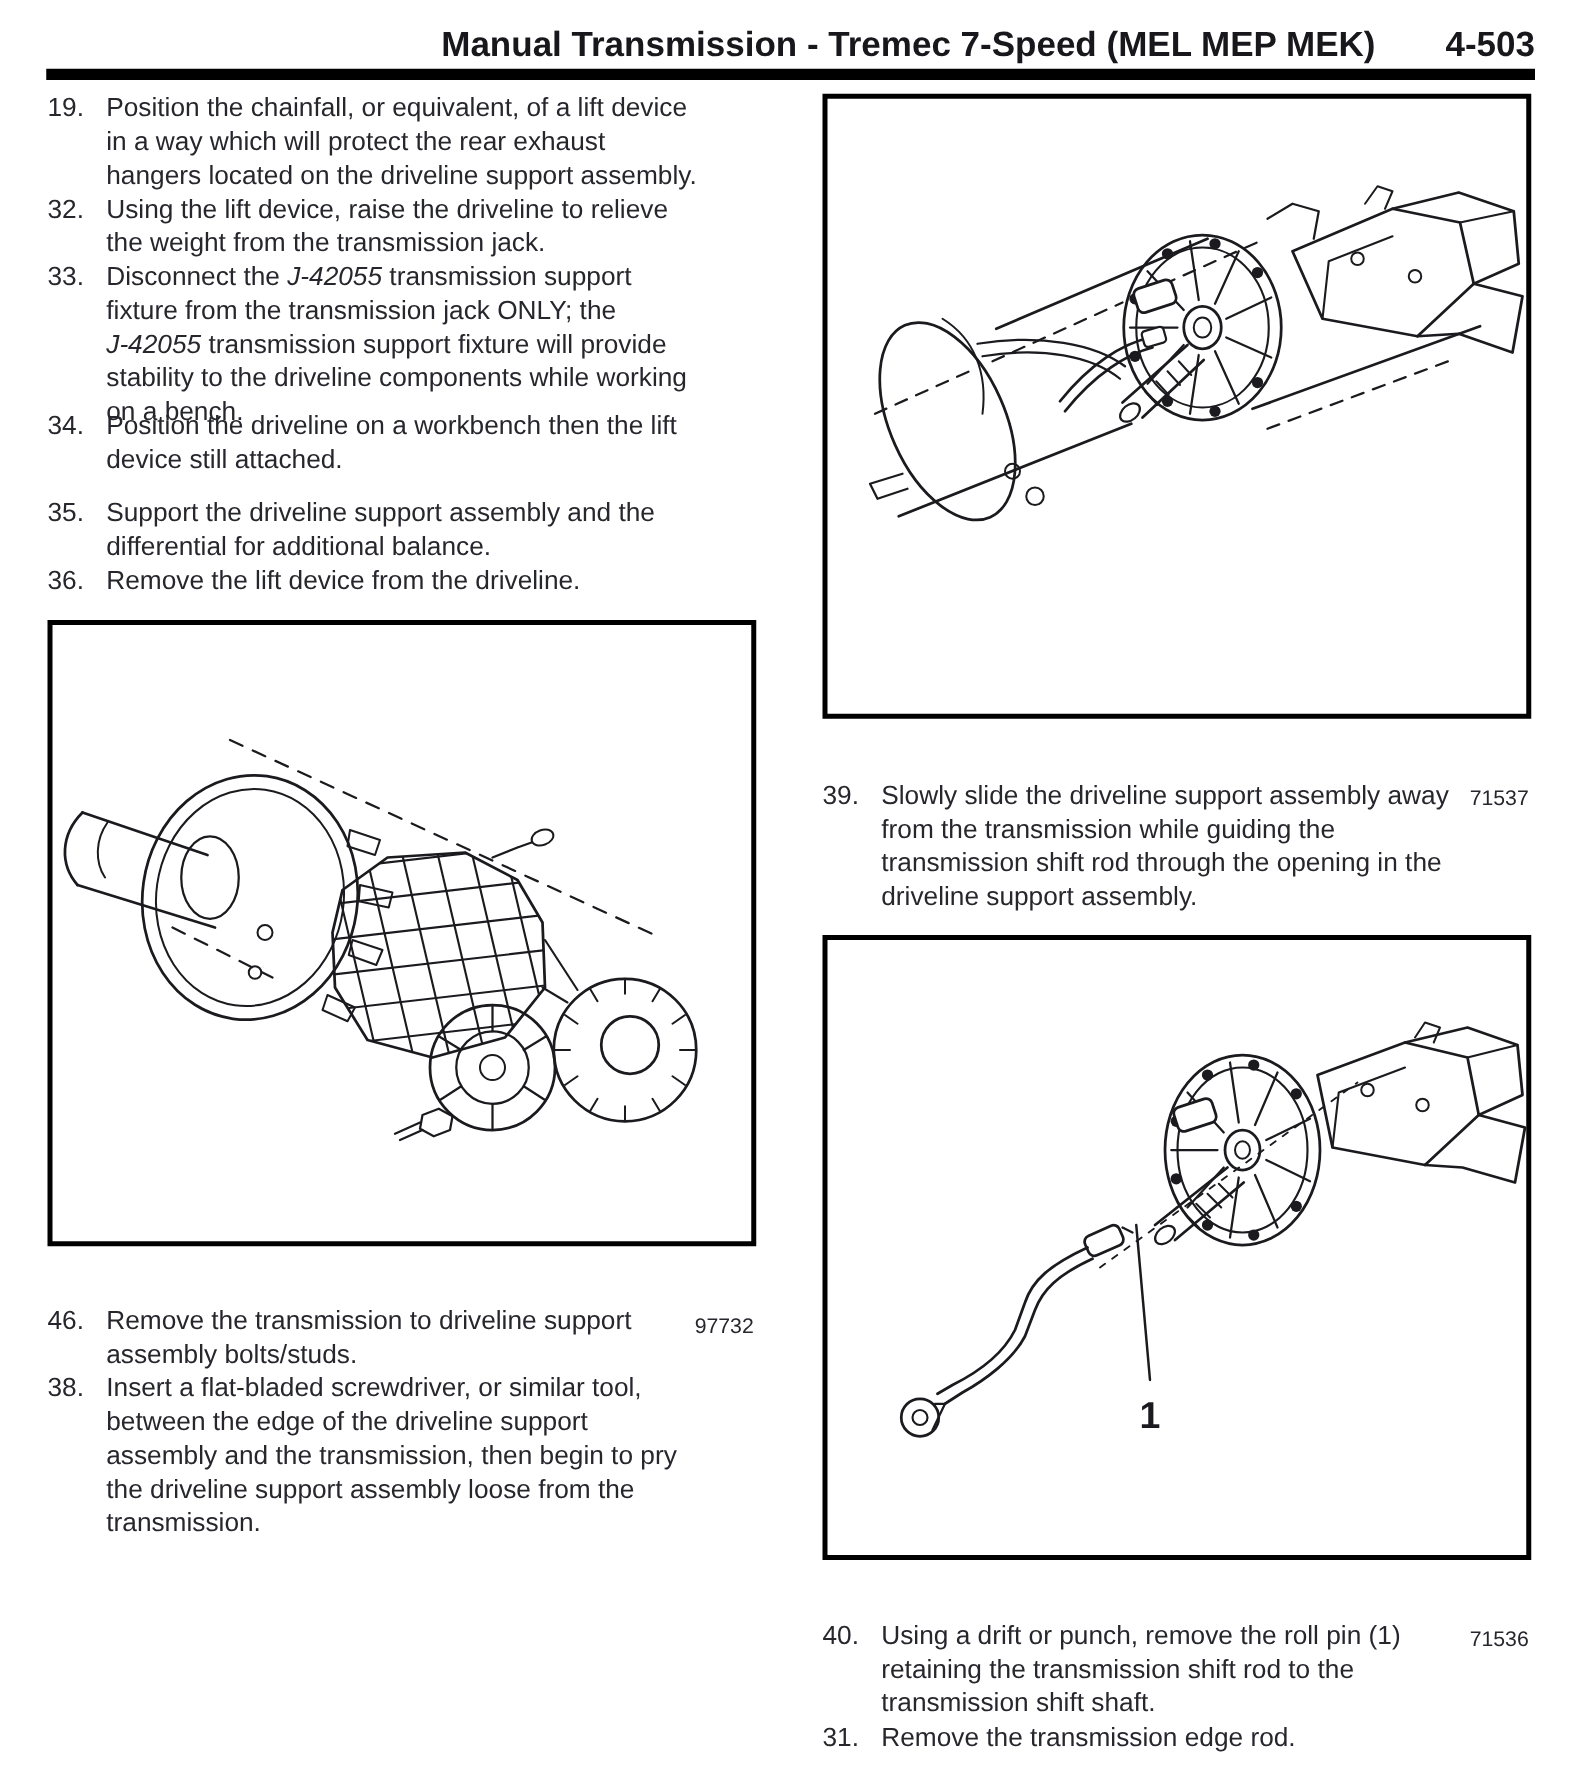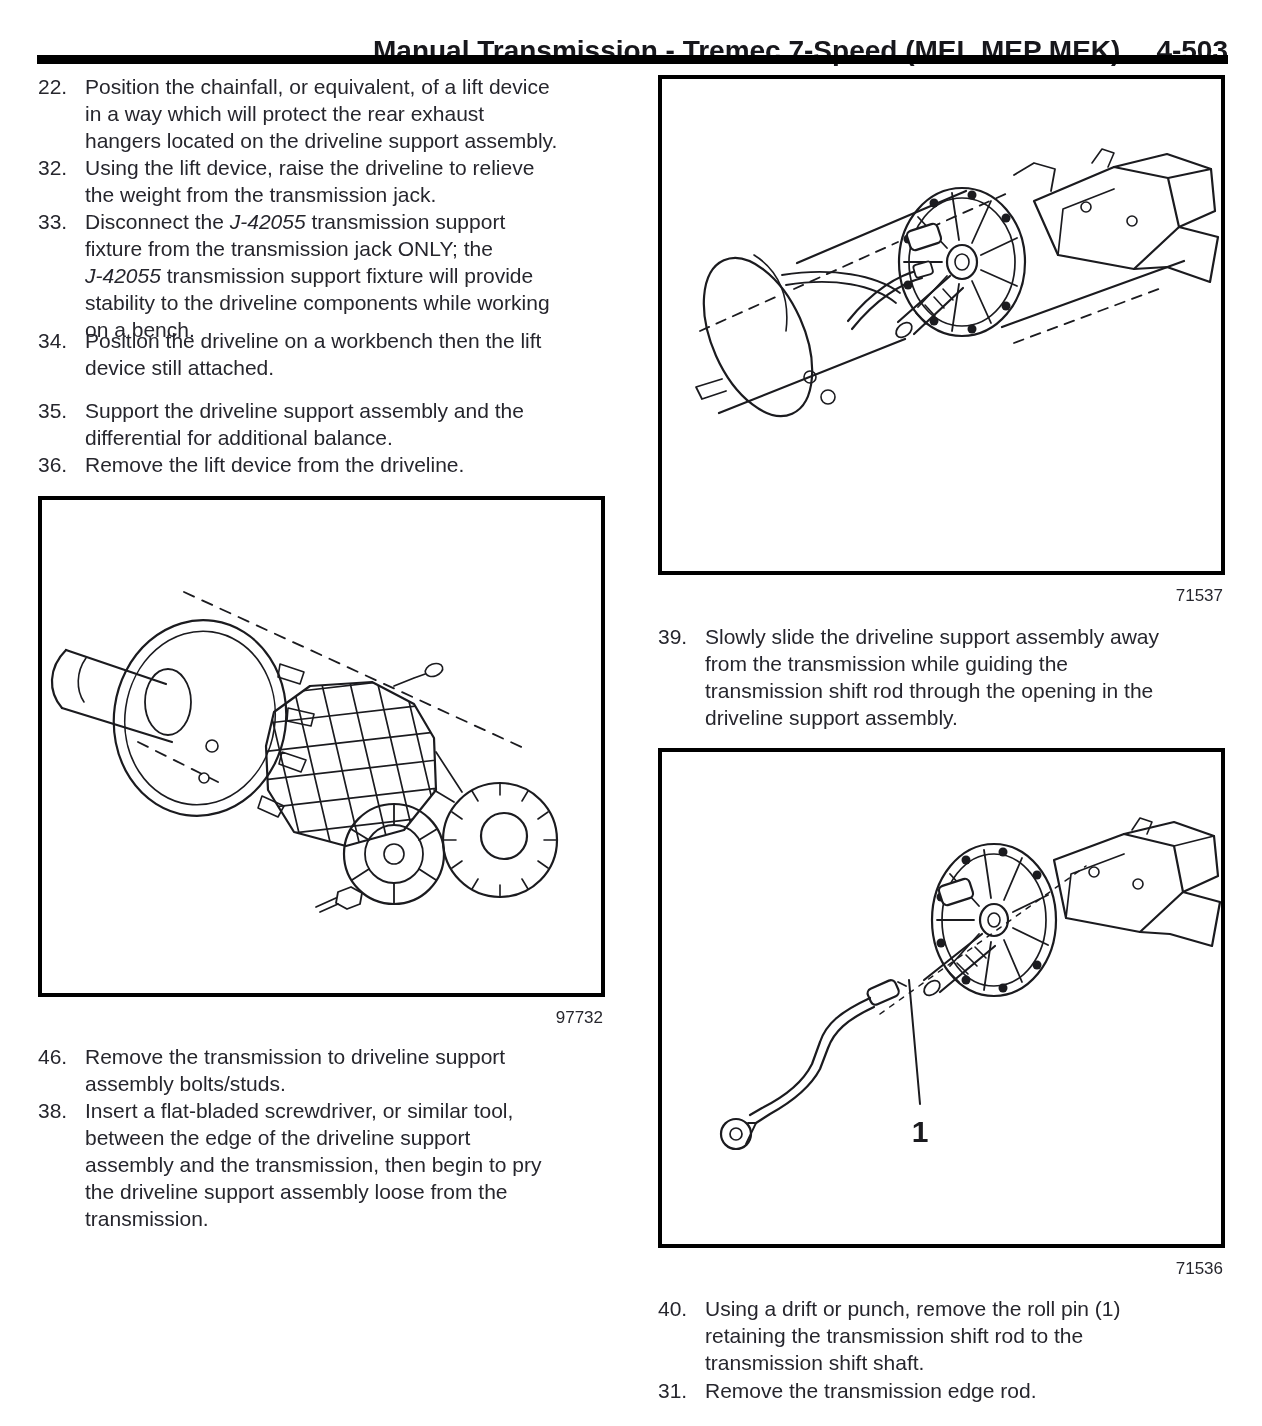--- a/index.html
+++ b/index.html
@@ -6,24 +6,23 @@
   .page{
     position:relative;
     width:1262px;height:1426px;
     background:#ffffff;
     font-family:"Liberation Sans", sans-serif;
     color:#26262d;
     overflow:hidden;
   }
   .hdr-title{
     position:absolute;top:20px;right:34px;
-    display:flex;align-items:baseline;gap:36px;
+    display:flex;align-items:baseline;gap:56px;
     font-weight:bold;font-size:28px;color:#17171c;
     white-space:nowrap;
-    margin-top:15px;
   }
   .hdr-rule{
     position:absolute;top:55px;left:37px;width:1191px;height:9px;
     background:#000;
   }
   .col{position:absolute;width:567px;}
   .col-left{left:38px;top:0;}
   .col-right{left:658px;top:0;}
   .step{
     position:absolute;left:0;
@@ -34,40 +33,40 @@
   .step .txt{white-space:pre-line;flex:1 1 auto;}
   .figure{
     position:absolute;left:0;width:559px;
     border:4px solid #000;background:#fff;
   }
   .fig-500{height:492px;}
   .fig-501{height:493px;}
   .caption{
     position:absolute;left:0;width:567px;
     font-size:17px;line-height:20px;text-align:right;
-    color:#26262d;padding-right:2px;box-sizing:border-box;
+    color:#26262d;padding-right:2px;box-sizing:border-box;margin-top:43px;
   }
   svg text{font-family:"Liberation Sans",sans-serif;}
   em{font-style:italic;}
 </style>
 </head>
 <body>
 
 <div class="page">
 
   <div class="hdr-title">
     <span>Manual Transmission - Tremec 7-Speed (MEL MEP MEK)</span>
     <span>4-503</span>
   </div>
   <div class="hdr-rule"></div>
 
   <div class="col col-left">
 
     <div class="step" style="top:73px">
-      <span class="num">22.</span>
+      <span class="num">19.</span>
       <span class="txt">Position the chainfall, or equivalent, of a lift device
 in a way which will protect the rear exhaust
 hangers located on the driveline support assembly.</span>
     </div>
     <div class="step" style="top:154px">
       <span class="num">32.</span>
       <span class="txt">Using the lift device, raise the driveline to relieve
 the weight from the transmission jack.</span>
     </div>
     <div class="step" style="top:208px">

